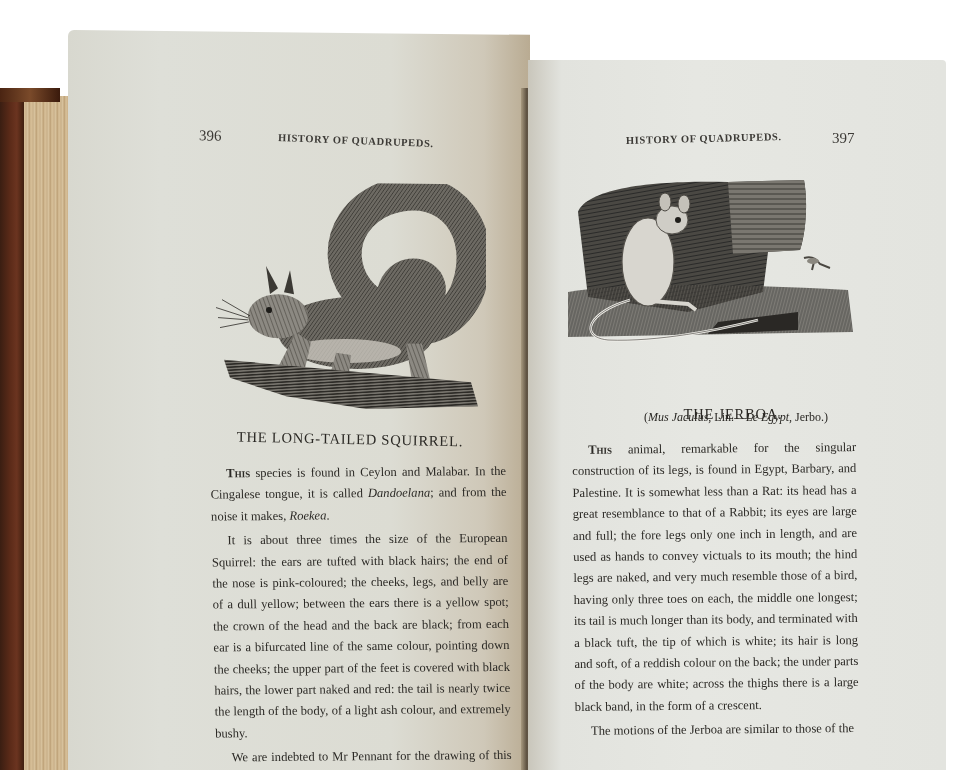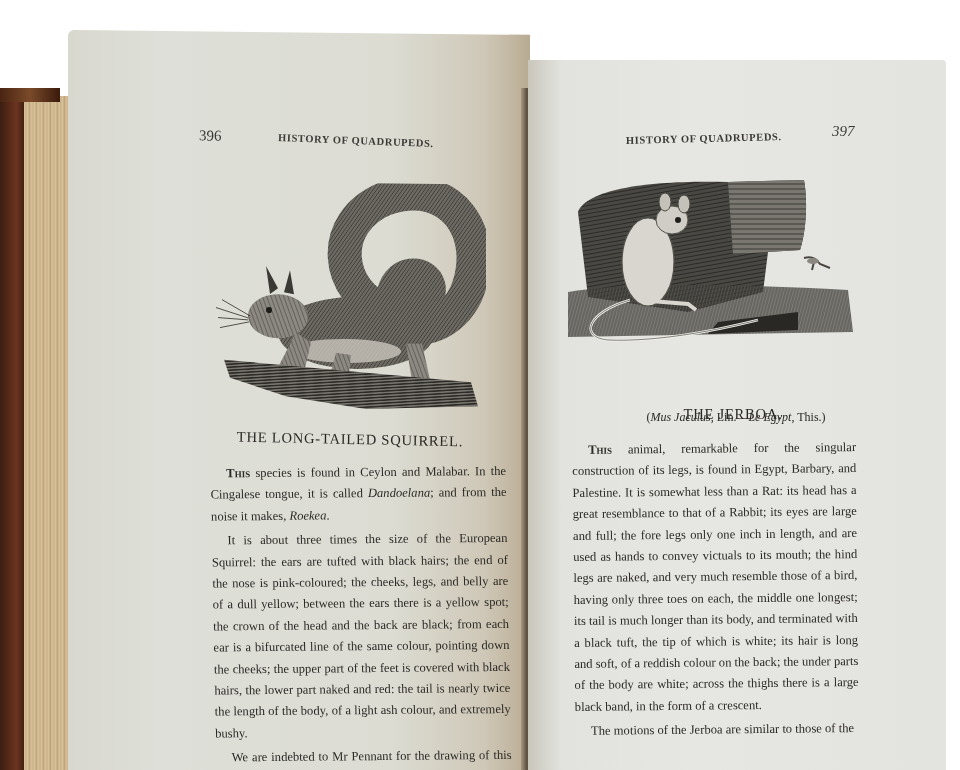--- a/index.html
+++ b/index.html
@@ -146,21 +146,21 @@
       <p><span class="sc">This</span><span> species is found in Ceylon and Malabar.  In the Cingalese tongue, it is called </span><span class="ital">Dandoelana</span><span>; and from the noise it makes, </span><span class="ital">Roekea</span><span>.</span></p>
       <p>It is about three times the size of the European Squirrel: the ears are tufted with black hairs; the end of the nose is pink-coloured; the cheeks, legs, and belly are of a dull yellow; between the ears there is a yellow spot; the crown of the head and the back are black; from each ear is a bifurcated line of the same colour, pointing down the cheeks; the upper part of the feet is covered with black hairs, the lower part naked and red: the tail is nearly twice the length of the body, of a light ash colour, and extremely bushy.</p>
       <p>We are indebted to Mr Pennant for the drawing of this curious animal.</p>
     </div>
   </div>
 
   <div class="gutter"></div>
 
   <div class="page page-right">
     <span class="running-head" style="left:98px; top:73px; transform:rotate(-1.4deg);">HISTORY OF QUADRUPEDS.</span>
-    <span class="folio" style="left:304px; top:63px;font-style:italic;">397</span>
+    <span class="folio" style="left:304px; top:70px;">397</span>
 
     <svg class="etching" style="left:40px; top:112px;" width="290" height="180" viewBox="0 0 290 180">
       <defs>
         <pattern id="rock" width="4" height="4" patternUnits="userSpaceOnUse" patternTransform="rotate(80)">
           <rect width="4" height="4" fill="#4a4843"></rect>
           <line x1="0" y1="0" x2="0" y2="4" stroke="#222" stroke-width="1.6"></line>
         </pattern>
         <pattern id="rock2" width="5" height="5" patternUnits="userSpaceOnUse">
           <rect width="5" height="5" fill="#7a7770"></rect>
           <line x1="0" y1="2" x2="5" y2="2" stroke="#3a3833" stroke-width="1"></line>
@@ -187,21 +187,21 @@
       <path d="M62 128 C20 140 10 165 40 168 C90 170 150 158 190 148" stroke="#f0efea" stroke-width="2.5" fill="none"></path>
       <path d="M62 128 C20 140 10 165 40 168 C90 170 150 158 190 148" stroke="#3a3833" stroke-width="0.6" fill="none"></path>
 
       <path d="M236 86 C242 84 248 86 252 92 L262 96 M246 90 L244 98" stroke="#4a4741" stroke-width="2" fill="none"></path>
       <ellipse cx="245" cy="89" rx="6" ry="3" fill="#8a877f"></ellipse>
     </svg>
 
     <span class="caption" style="left:0px; top:318px; width:410px;margin-top:28px;">THE JERBOA.</span>
 
     <div class="subcaption" style="left:0px; top:350px; width:416px;">
-      <span>(</span><i>Mus Jaculus</i><span>, Lin.—</span><i>Le Egypt</i><span>, This.)</span>
+      <span>(</span><i>Mus Jaculus</i><span>, Lin.—</span><i>Le Egypt</i><span>, Jerbo.)</span>
     </div>
 
     <div class="body-text" style="left:44px; top:380px; width:284px; transform:rotate(-0.6deg); transform-origin:left top;">
       <p><span class="sc">This</span><span> animal, remarkable for the singular construction of its legs, is found in Egypt, Barbary, and Palestine.  It is somewhat less than a Rat: its head has a great resemblance to that of a Rabbit; its eyes are large and full; the fore legs only one inch in length, and are used as hands to convey victuals to its mouth; the hind legs are naked, and very much resemble those of a bird, having only three toes on each, the middle one longest; its tail is much longer than its body, and terminated with a black tuft, the tip of which is white; its hair is long and soft, of a reddish colour on the back; the under parts of the body are white; across the thighs there is a large black band, in the form of a crescent.</span></p>
       <p>The motions of the Jerboa are similar to those of the</p>
     </div>
   </div>
 
 </div>
 

